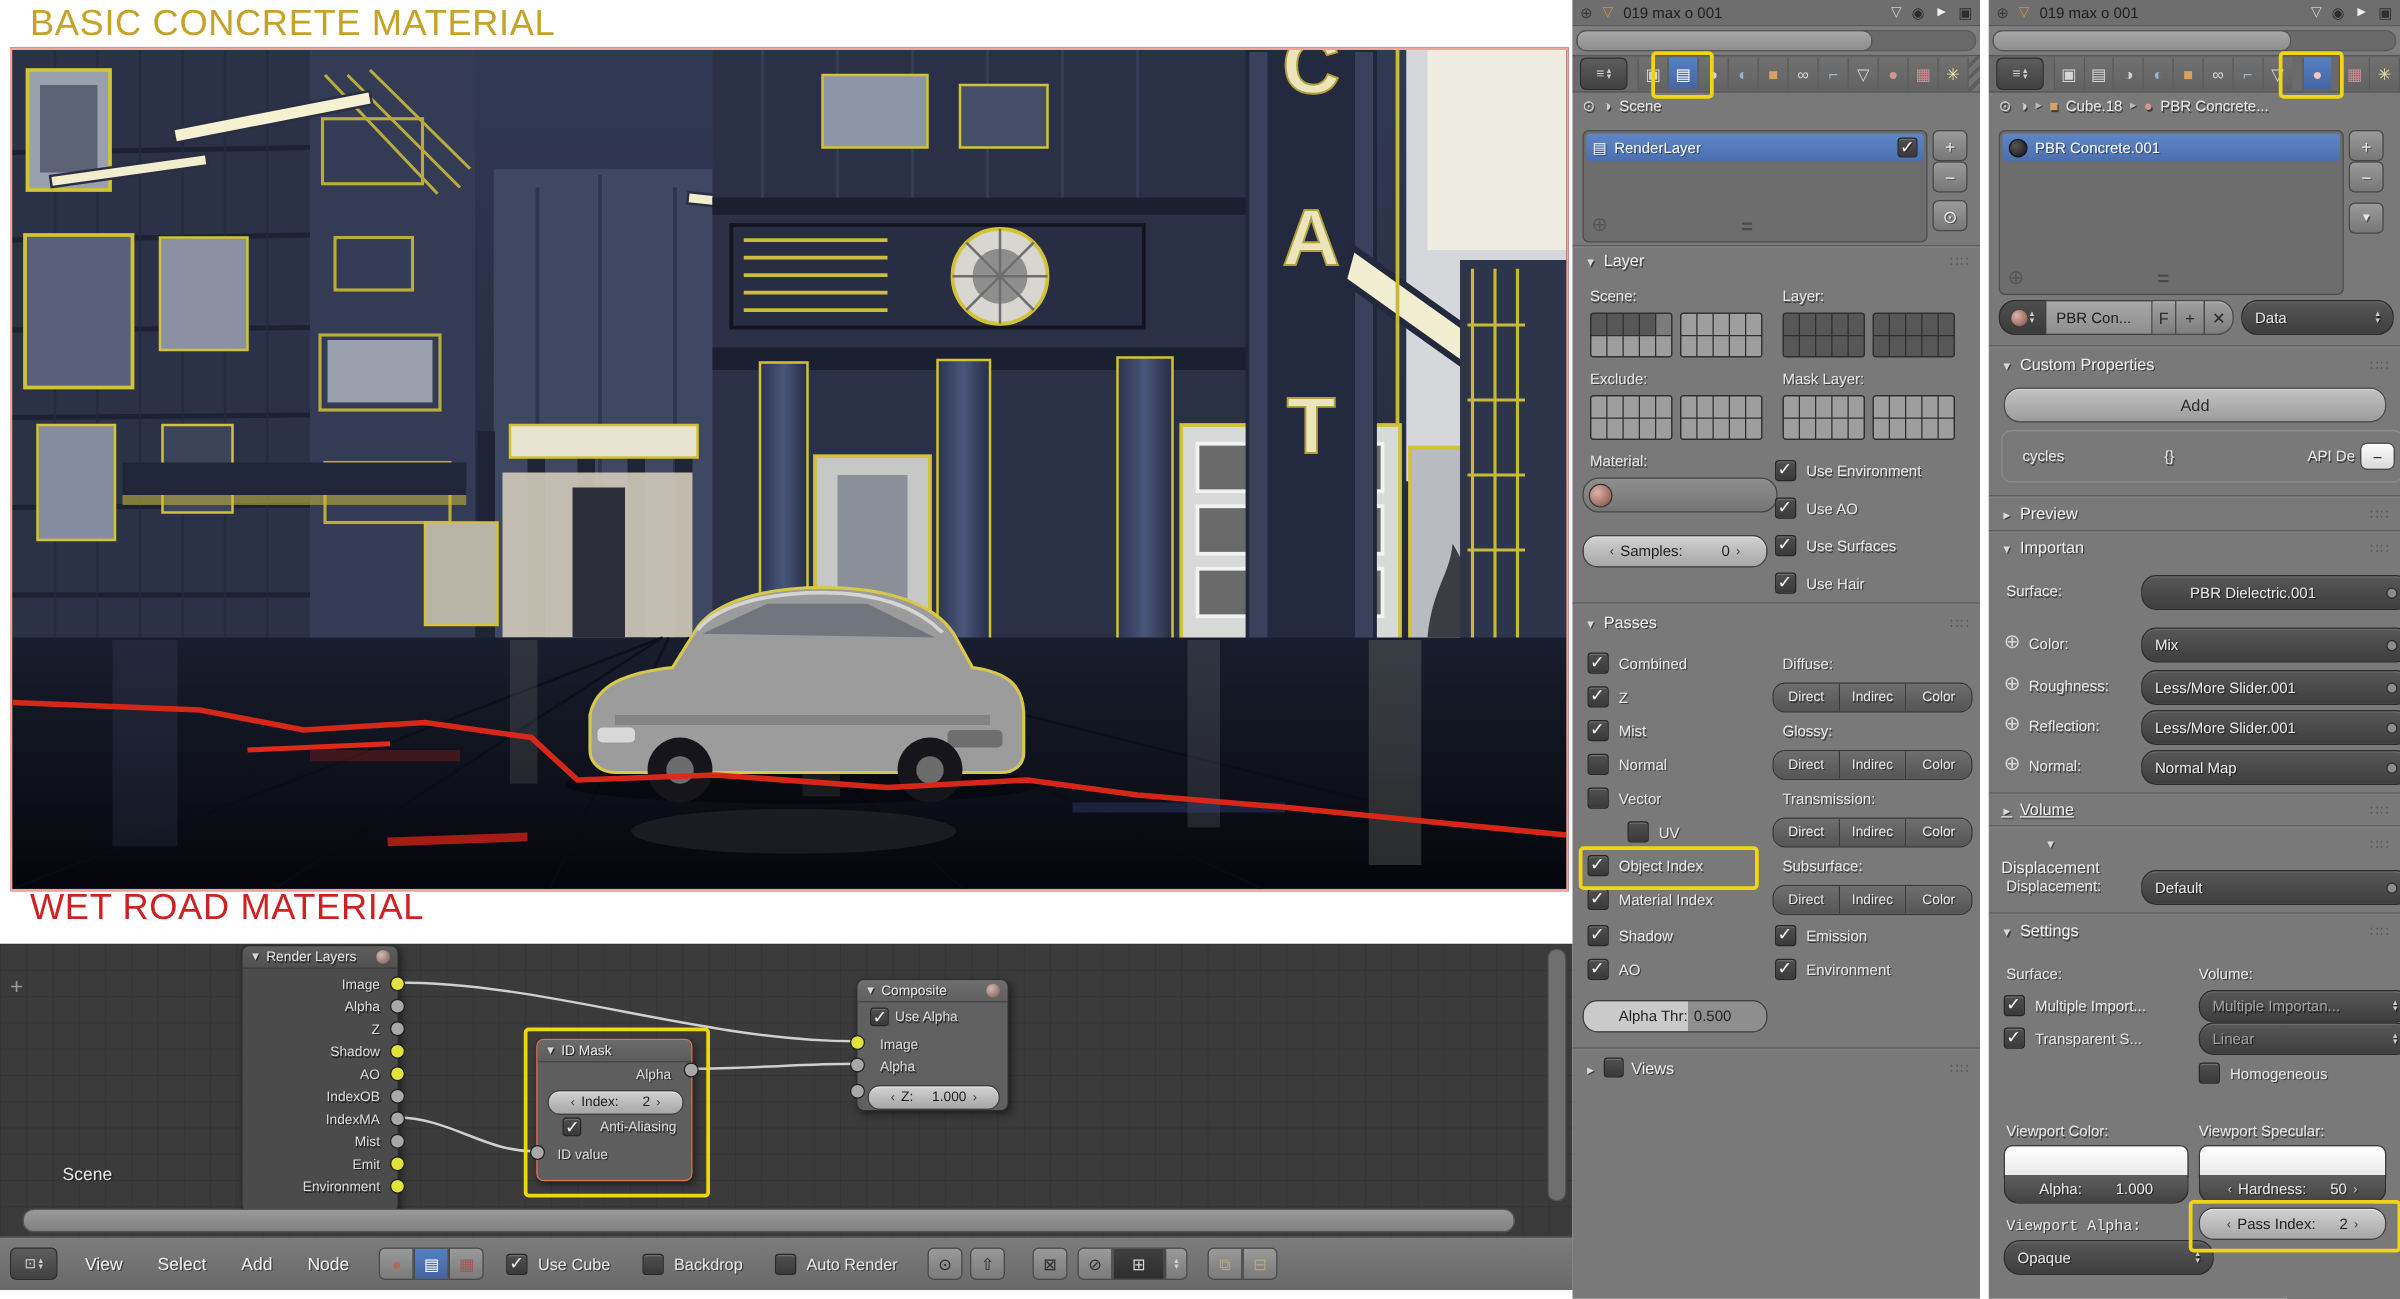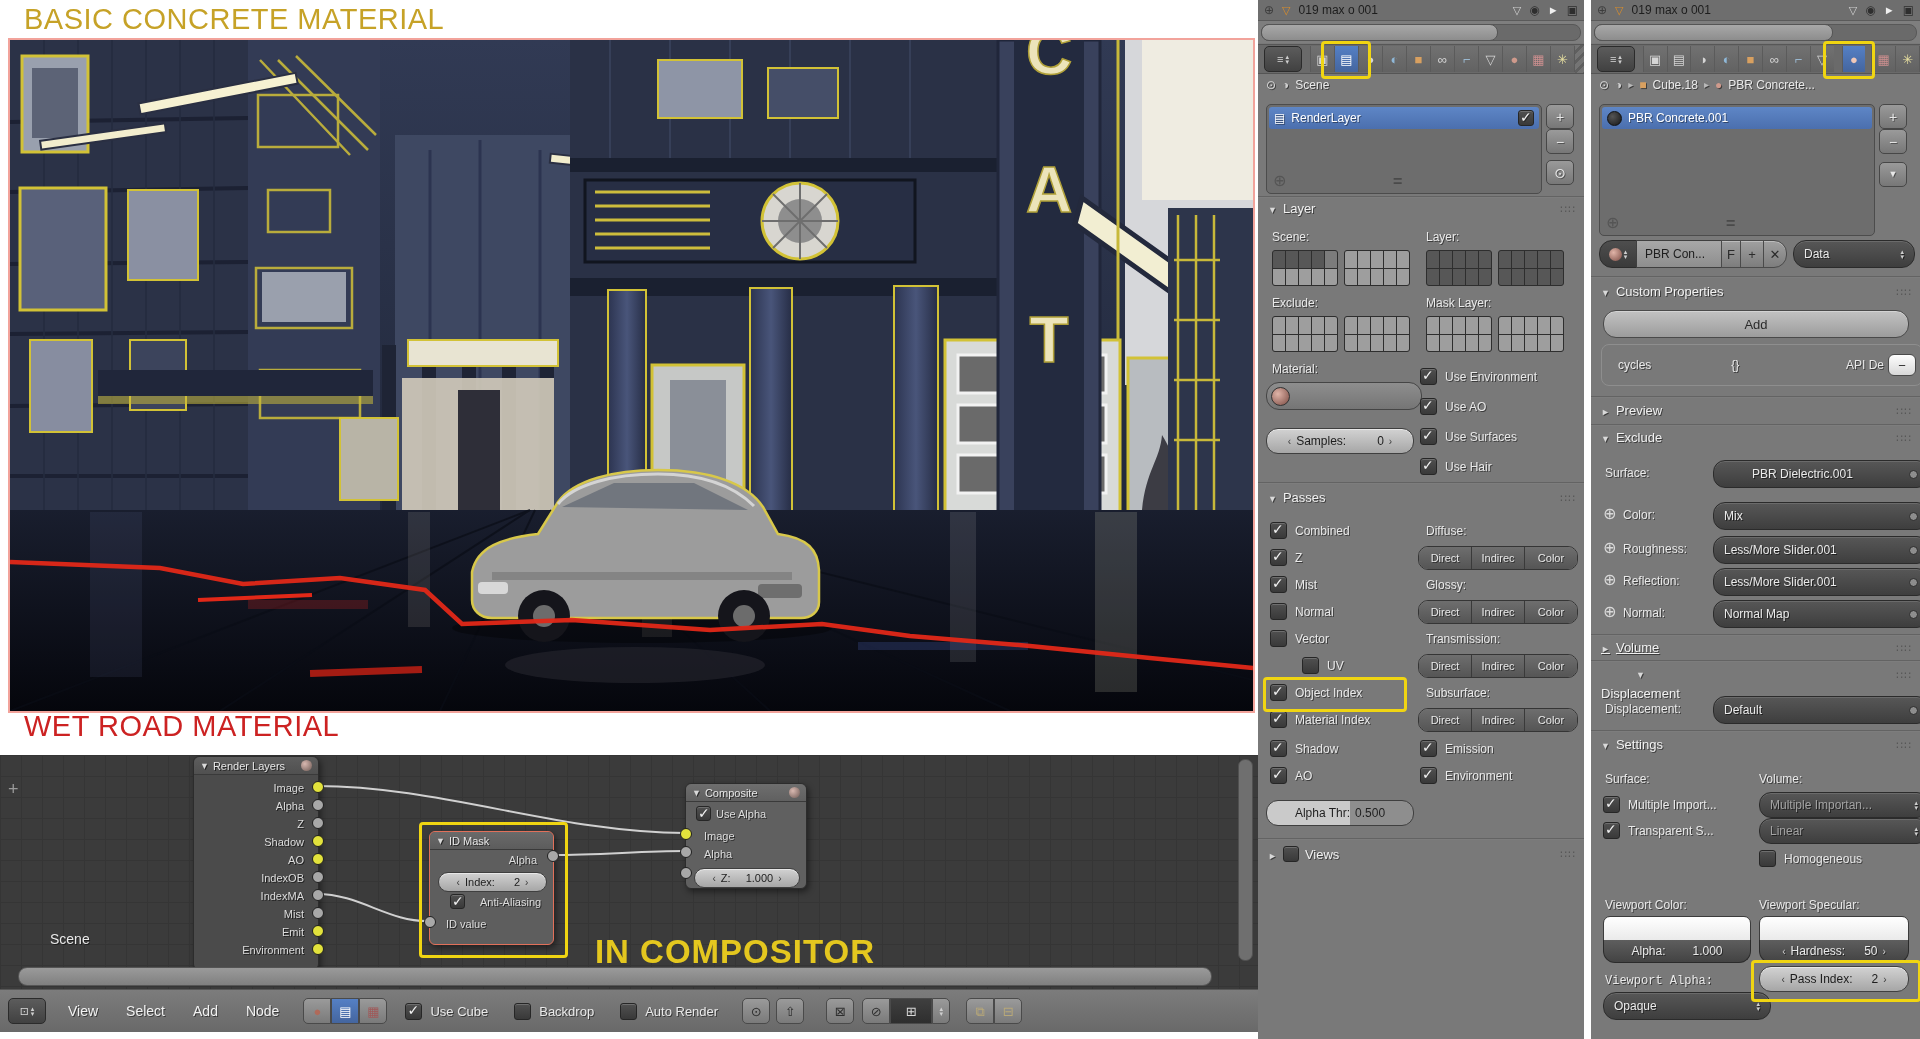--- a/index.html
+++ b/index.html
@@ -369,21 +369,20 @@
         <span class="sarr">‹</span>
         <span>Z:</span>
         <span style="margin-left:10px;">1.000</span>
         <span class="sarr">›</span>
       </div>
     </div>
     <span class="sock y" style="left:680px;top:73px;"></span>
     <span class="sock g" style="left:680px;top:91px;"></span>
     <span class="sock g" style="left:680px;top:112px;"></span>
 
-    <div class="ne-note" style="left:455px;top:178px;width:560px;">IN COMPOSITOR</div>
 
     <div class="ab lbl" style="left:50px;top:176px;font-size:14px;">Scene</div>
     <div class="hscroll"></div>
     <div class="vscroll"></div>
   </div>
 
   <div class="ne-toolbar">
     <div class="edbtn" style="margin-left:8px;">
         <span class="gi">⊡</span>
         <span class="udcol">
@@ -897,21 +896,21 @@
   <div class="divider ab" style="left:0;top:396px;width:329px;"></div>
   <div class="dhdr ab" style="left:10px;top:403px;">
     <span class="tri-c gi"></span>
     <span>Preview</span>
   </div>
   <span class="grip ab" style="right:8px;top:405px;">∷∷</span>
 
   <div class="divider ab" style="left:0;top:424px;width:329px;"></div>
   <div class="dhdr ab" style="left:10px;top:430px;">
     <span class="tri-o gi"></span>
-    <span>Exclude</span>
+    <span>Importan</span>
   </div>
   <span class="grip ab" style="right:8px;top:432px;">∷∷</span>
 
   <span class="lbl ab" style="left:14px;top:466px;">Surface:</span>
   <div class="dd ab" style="left:122px;top:460px;width:194px;height:26px;">
     <span style="margin:0 auto;">PBR Dielectric.001</span>
       <span class="rdot"></span>
   </div>
   <span class="gi ab" style="left:12px;top:506px;color:#d8d8d8;">⊕</span>
   <span class="lbl ab" style="left:32px;top:508px;">Color:</span>

